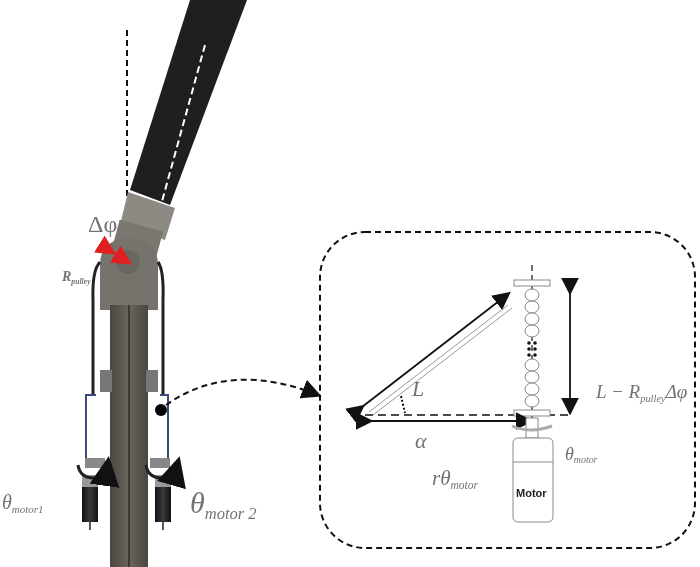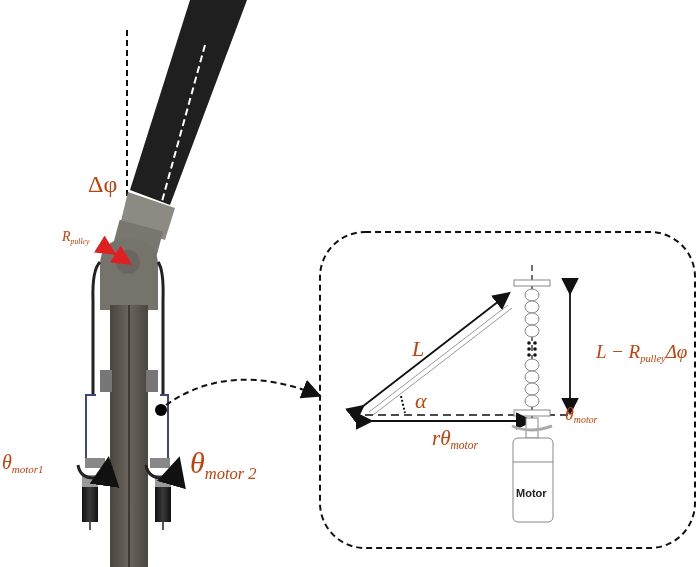--- a/index.html
+++ b/index.html
@@ -1,19 +1,19 @@
 <!DOCTYPE html>
 <html><head>
 <meta charset="utf-8">
 <style>
   html, body { margin:0; padding:0; background:#ffffff; }
   body { width:700px; height:567px; position:relative; overflow:hidden;
          font-family:"Liberation Serif", serif; }
   svg { position:absolute; left:0; top:0; }
-  .lbl { position:absolute; font-family:"Liberation Serif", serif; font-style:italic; color:#c2410c; white-space:nowrap; line-height:1; }
+  .lbl { position:absolute; font-family:"Liberation Serif", serif; font-style:italic; color:#737373; white-space:nowrap; line-height:1;margin-top:40px; }
   .sub { font-size:0.55em; vertical-align:-0.35em; }
   .motor-text { position:absolute; font-family:"Liberation Sans", sans-serif; font-weight:bold; font-size:11px; color:#222; }
 </style>
 </head>
 <body>
 
 <svg width="700" height="567" viewBox="0 0 700 567">
   <defs>
     <marker id="ah" markerWidth="10" markerHeight="10" refX="8" refY="5" orient="auto">
       <path d="M0,0 L10,5 L0,10 z" fill="#111"></path>
@@ -121,21 +121,21 @@
 
     <rect x="526" y="418" width="12" height="20" fill="#fff" stroke="#888"></rect>
     <path d="M512,426 Q530,434 552,426" fill="none" stroke="#aaa" stroke-width="3"></path>
 
     <rect x="513" y="438" width="40" height="84" rx="5" fill="#fff" stroke="#888"></rect>
     <line x1="513" y1="462" x2="553" y2="462" stroke="#888"></line>
   </g>
 </svg>
 
 <div class="lbl" style="left:88px;top:172px;font-size:24px;font-style:normal;">Δφ</div>
-<div class="lbl" style="left:62px;top:230px;font-size:14px;"><span>R</span><span class="sub">pulley</span></div>
+<div class="lbl" style="left:62px;top:230px;font-size:14px;font-weight:bold;"><span>R</span><span class="sub">pulley</span></div>
 <div class="lbl" style="left:2px;top:452px;font-size:20px;"><span>θ</span><span class="sub">motor1</span></div>
 <div class="lbl" style="left:190px;top:448px;font-size:30px;"><span>θ</span><span class="sub">motor 2</span></div>
 
 <div class="lbl" style="left:412px;top:338px;font-size:22px;">L</div>
 <div class="lbl" style="left:415px;top:390px;font-size:22px;">α</div>
 <div class="lbl" style="left:432px;top:428px;font-size:21px;"><span>rθ</span><span class="sub">motor</span></div>
 <div class="lbl" style="left:565px;top:405px;font-size:18px;font-style:italic;"><span>θ</span><span class="sub">motor</span></div>
 <div class="lbl" style="left:596px;top:342px;font-size:19px;"><span>L − R</span><span class="sub">pulley</span><span>Δφ</span></div>
 <div class="motor-text" style="left:516px;top:487px;">Motor</div>
 

